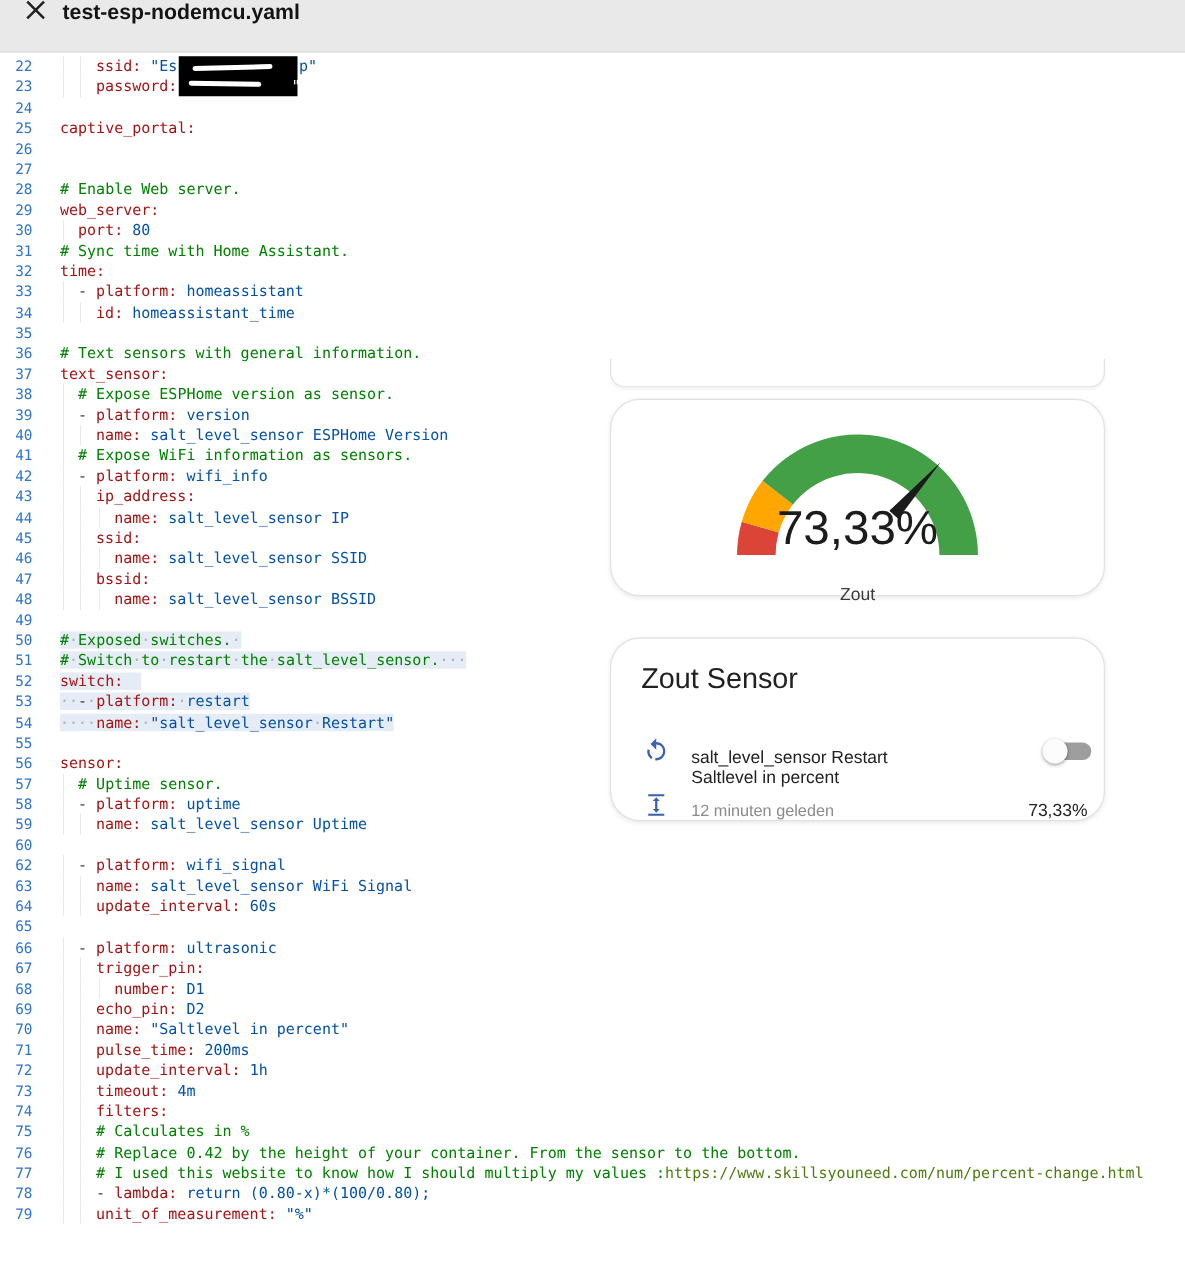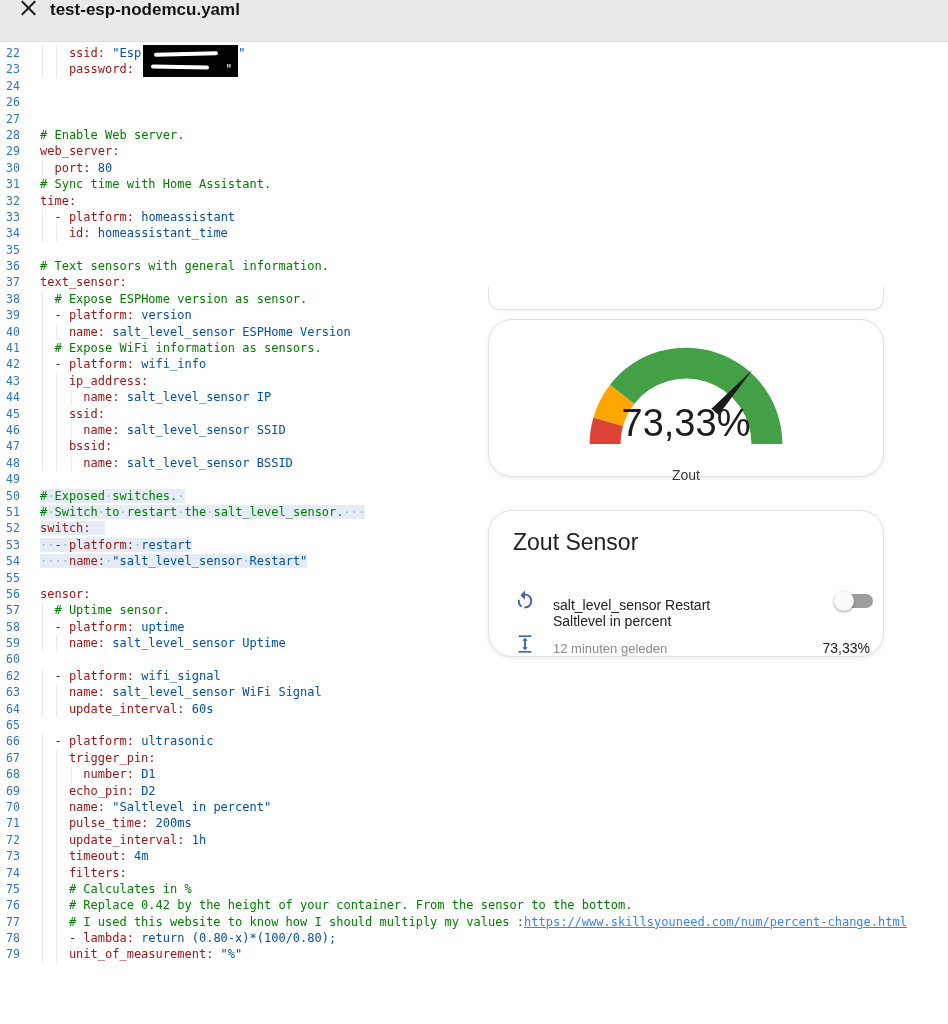--- a/index.html
+++ b/index.html
@@ -14,30 +14,30 @@
   .xicon:before, .xicon:after { content:""; position:absolute; left:-1px; top:7px;
             width:19px; height:2px; background:#1f1f1f; }
   .xicon:before { transform:rotate(45deg); }
   .xicon:after  { transform:rotate(-45deg); }
   .title { margin-left:13px; font-size:17px; font-weight:bold; color:#141414; }
 
   
   .editor { position:absolute; left:0; top:42px; width:948px; padding-top:3px; }
   .cl { white-space:pre; height:16.4px; line-height:16.4px;
         font-family:"DejaVu Sans Mono", monospace; font-size:12px; }
-  .ln { display:inline-block; width:26px; text-align:center; margin-right:14px;
+  .ln { display:inline-block; width:26px; text-align:right; margin-right:22px;
         color:#2e74c9; font-size:11.5px; }
   .ct { color:#333; }
   .sel { background:#e6ecf5; }
   .gd { display:inline-block; width:2ch; height:16.4px; vertical-align:top;
         background:linear-gradient(90deg, transparent 2px, #e9e9e9 2px, #e9e9e9 3px, transparent 3px); }
   .tk-k { color:#a31515; }
   .tk-v { color:#0451a5; }
   .tk-c { color:#008000; }
-  .tk-l { color:#3b82f6; text-decoration:underline; }
+  .tk-l { color:#4d7c0f; }
   .tk-d { color:#333333; }
   .tk-t { color:#333333; }
   .tk-w { color:#9fb0c4; }
   .tk-q { color:#ffffff; position:relative; z-index:6; }
   .tk-gap  { display:inline-block; width:90px; }
   .tk-gapb { display:inline-block; width:84px; }
   .tk-sp { }
 
   
   .redact { position:absolute; left:143px; top:45px; width:95px; height:32px;
@@ -82,20 +82,21 @@
 <div class="topbar">
   <span class="xicon"></span>
   <span class="title">test-esp-nodemcu.yaml</span>
 </div>
 
 <div class="editor">
   <div>
       <div class="cl"><span class="ln">22</span><span class="ct"><span class="gd"></span><span class="gd"></span><span class="tk-k">ssid:</span><span class="tk-t"> </span><span class="tk-v">"Esp</span><span class="tk-gap"></span><span class="tk-v">p"</span></span></div>
       <div class="cl"><span class="ln">23</span><span class="ct"><span class="gd"></span><span class="gd"></span><span class="tk-k">password:</span><span class="tk-t"> </span><span class="tk-gapb"></span><span class="tk-q">"</span></span></div>
       <div class="cl"><span class="ln">24</span><span class="ct"></span></div>
+      <div class="cl"><span class="ln">25</span><span class="ct"><span class="tk-k">captive_portal:</span></span></div>
       <div class="cl"><span class="ln">26</span><span class="ct"></span></div>
       <div class="cl"><span class="ln">27</span><span class="ct"></span></div>
       <div class="cl"><span class="ln">28</span><span class="ct"><span class="tk-c"># Enable Web server.</span></span></div>
       <div class="cl"><span class="ln">29</span><span class="ct"><span class="tk-k">web_server:</span></span></div>
       <div class="cl"><span class="ln">30</span><span class="ct"><span class="gd"></span><span class="tk-k">port:</span><span class="tk-t"> </span><span class="tk-v">80</span></span></div>
       <div class="cl"><span class="ln">31</span><span class="ct"><span class="tk-c"># Sync time with Home Assistant.</span></span></div>
       <div class="cl"><span class="ln">32</span><span class="ct"><span class="tk-k">time:</span></span></div>
       <div class="cl"><span class="ln">33</span><span class="ct"><span class="gd"></span><span class="tk-d">- </span><span class="tk-k">platform:</span><span class="tk-t"> </span><span class="tk-v">homeassistant</span></span></div>
       <div class="cl"><span class="ln">34</span><span class="ct"><span class="gd"></span><span class="gd"></span><span class="tk-k">id:</span><span class="tk-t"> </span><span class="tk-v">homeassistant_time</span></span></div>
       <div class="cl"><span class="ln">35</span><span class="ct"></span></div>

